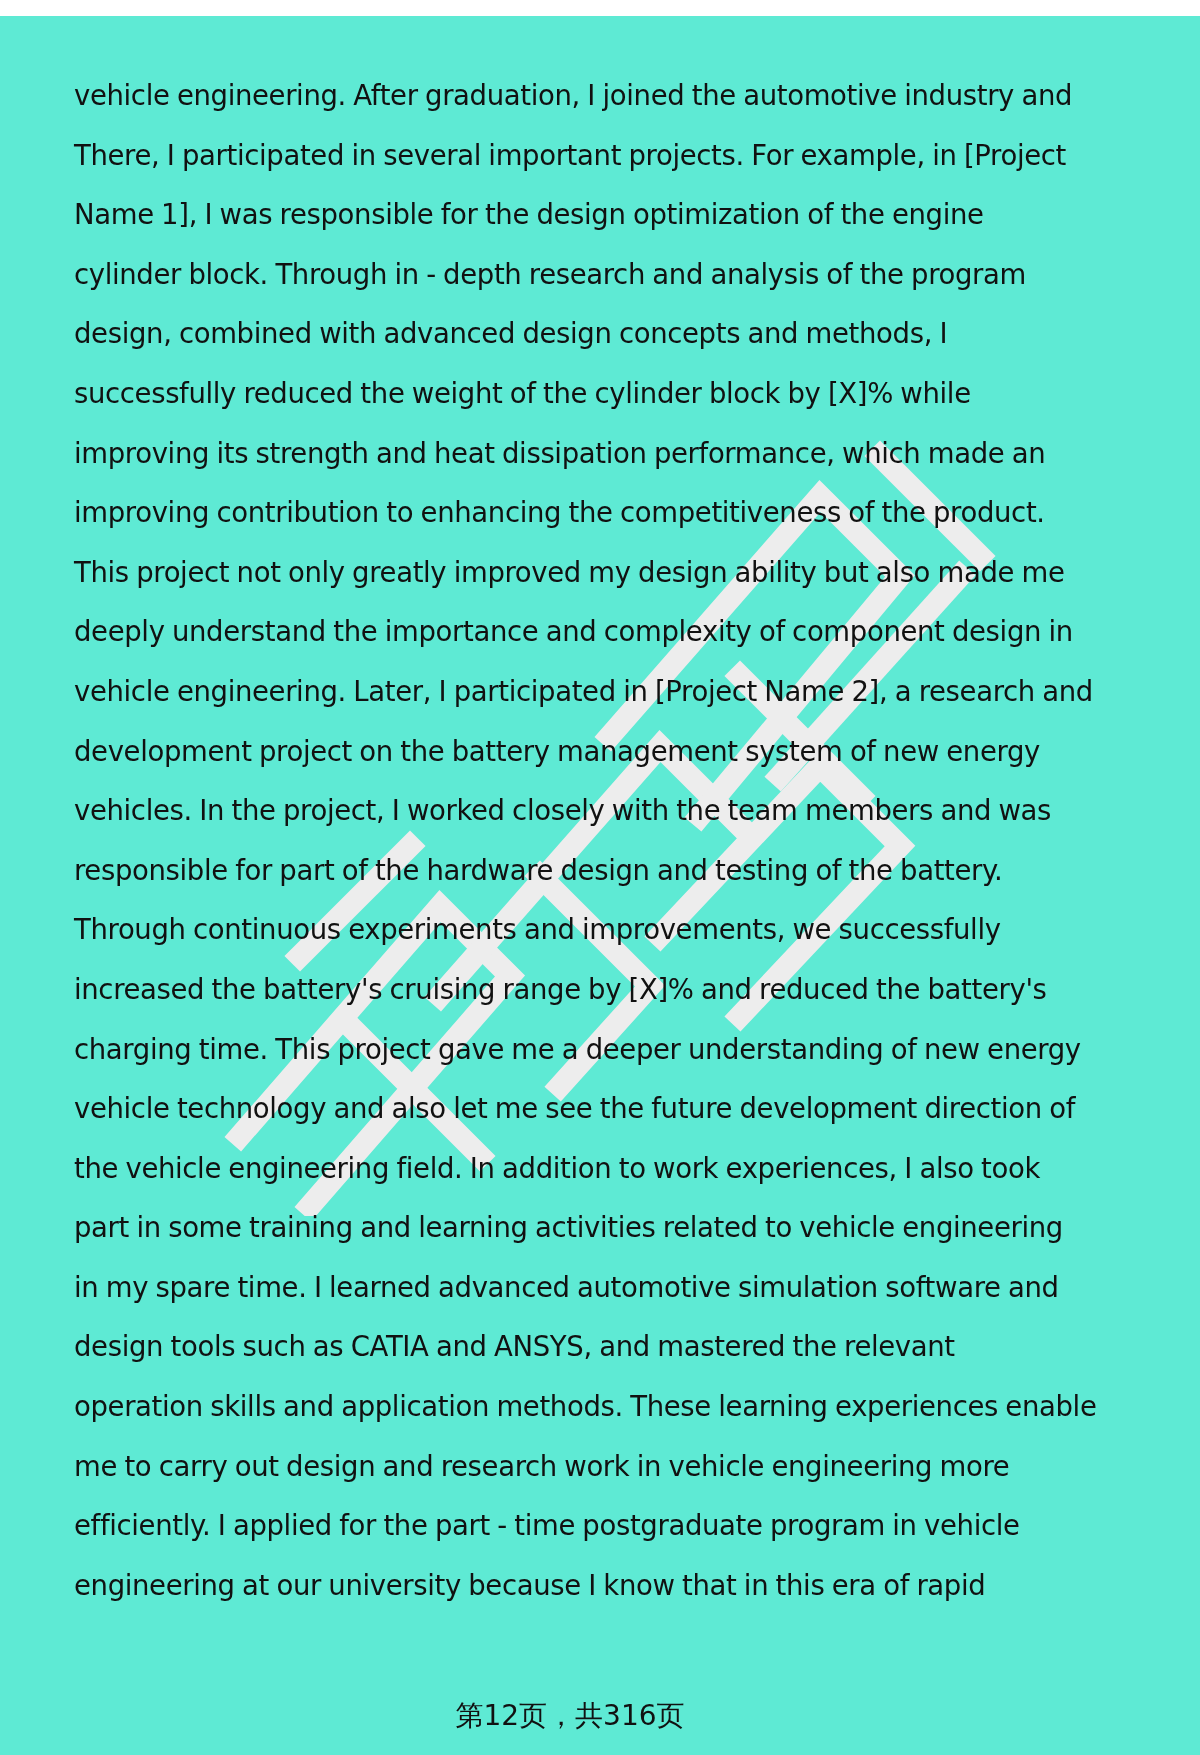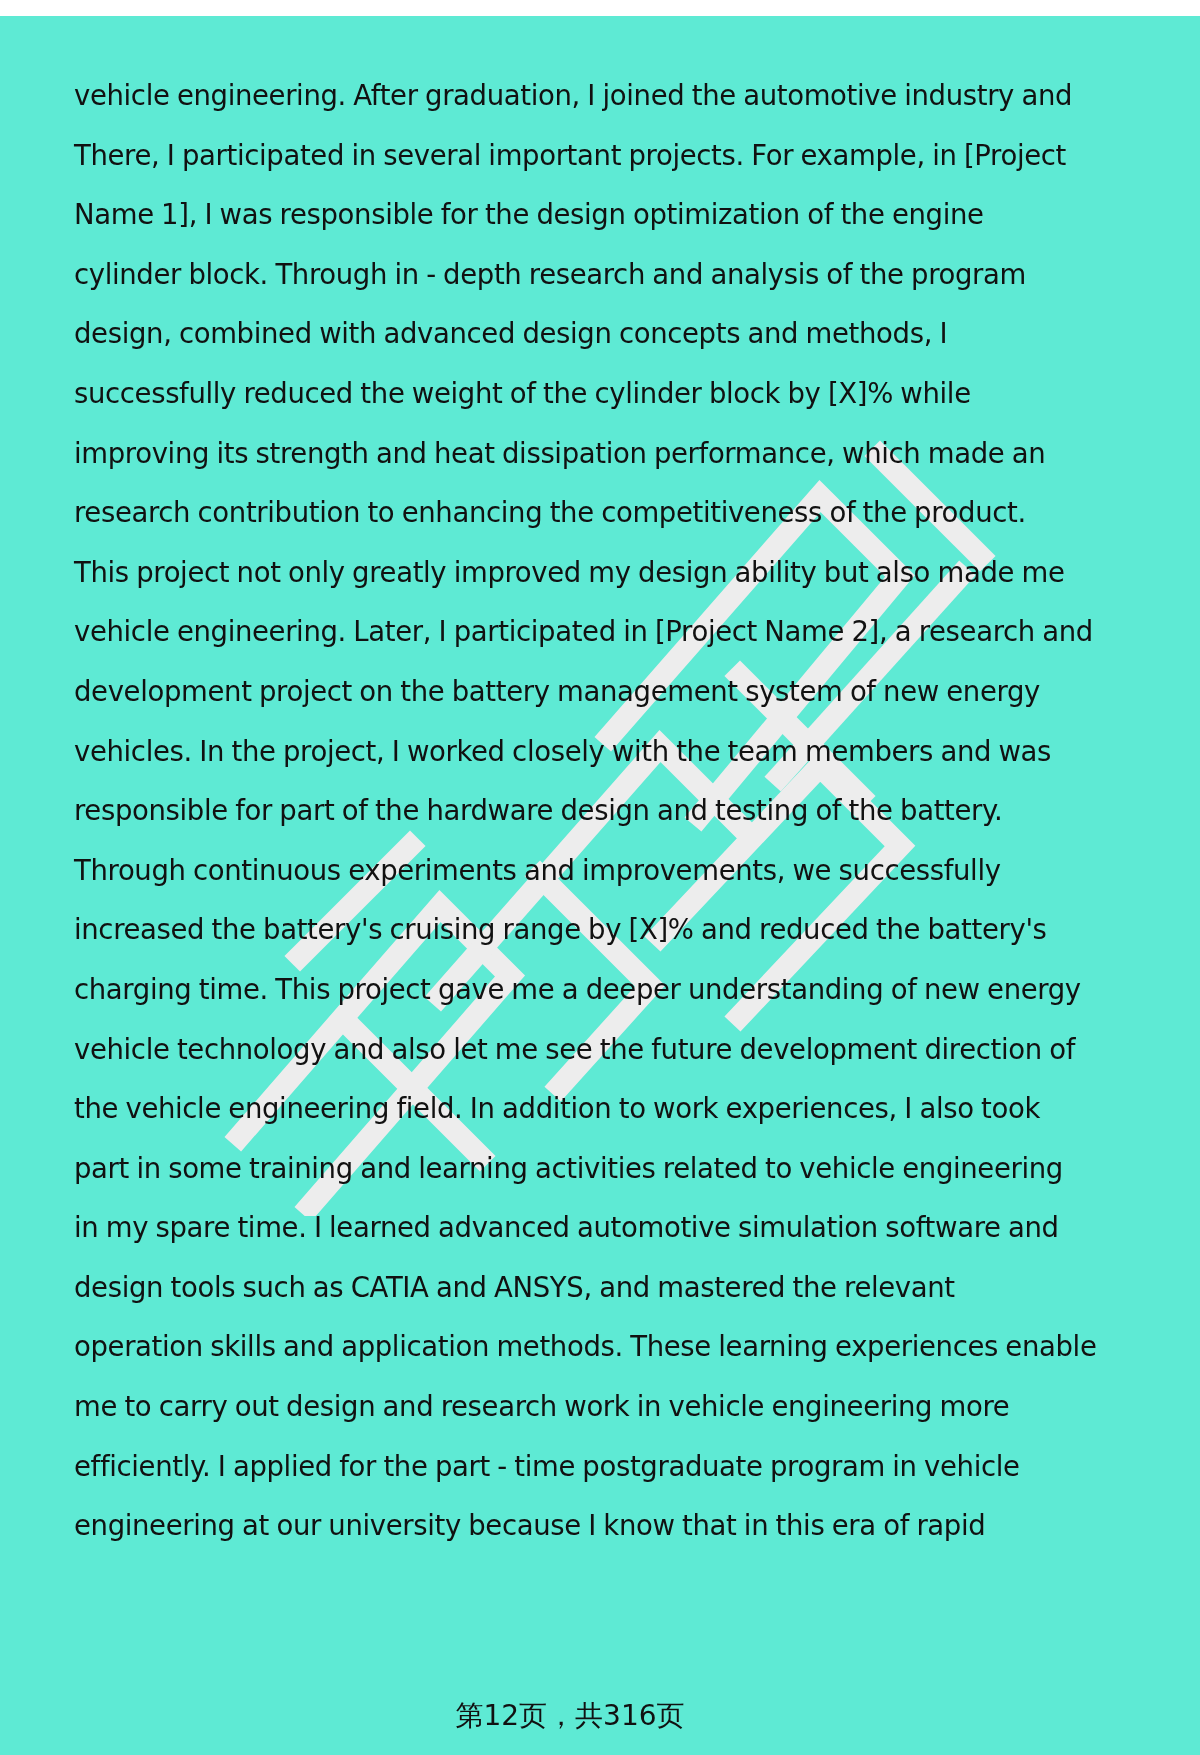--- a/index.html
+++ b/index.html
@@ -54,22 +54,23 @@
   </svg>
 
   <div class="body-text">
     <span class="line">vehicle engineering. After graduation, I joined the automotive industry and</span>
     <span class="line">There, I participated in several important projects. For example, in [Project</span>
     <span class="line">Name 1], I was responsible for the design optimization of the engine</span>
     <span class="line">cylinder block. Through in - depth research and analysis of the program</span>
     <span class="line">design, combined with advanced design concepts and methods, I</span>
     <span class="line">successfully reduced the weight of the cylinder block by [X]% while</span>
     <span class="line">improving its strength and heat dissipation performance, which made an</span>
-    <span class="line">research contribution to enhancing the competitiveness of the product.</span>
+    <span class="line">improving contribution to enhancing the competitiveness of the product.</span>
     <span class="line">This project not only greatly improved my design ability but also made me</span>
+    <span class="line">deeply understand the importance and complexity of component design in</span>
     <span class="line">vehicle engineering. Later, I participated in [Project Name 2], a research and</span>
     <span class="line">development project on the battery management system of new energy</span>
     <span class="line">vehicles. In the project, I worked closely with the team members and was</span>
     <span class="line">responsible for part of the hardware design and testing of the battery.</span>
     <span class="line">Through continuous experiments and improvements, we successfully</span>
     <span class="line">increased the battery's cruising range by [X]% and reduced the battery's</span>
     <span class="line">charging time. This project gave me a deeper understanding of new energy</span>
     <span class="line">vehicle technology and also let me see the future development direction of</span>
     <span class="line">the vehicle engineering field. In addition to work experiences, I also took</span>
     <span class="line">part in some training and learning activities related to vehicle engineering</span>

